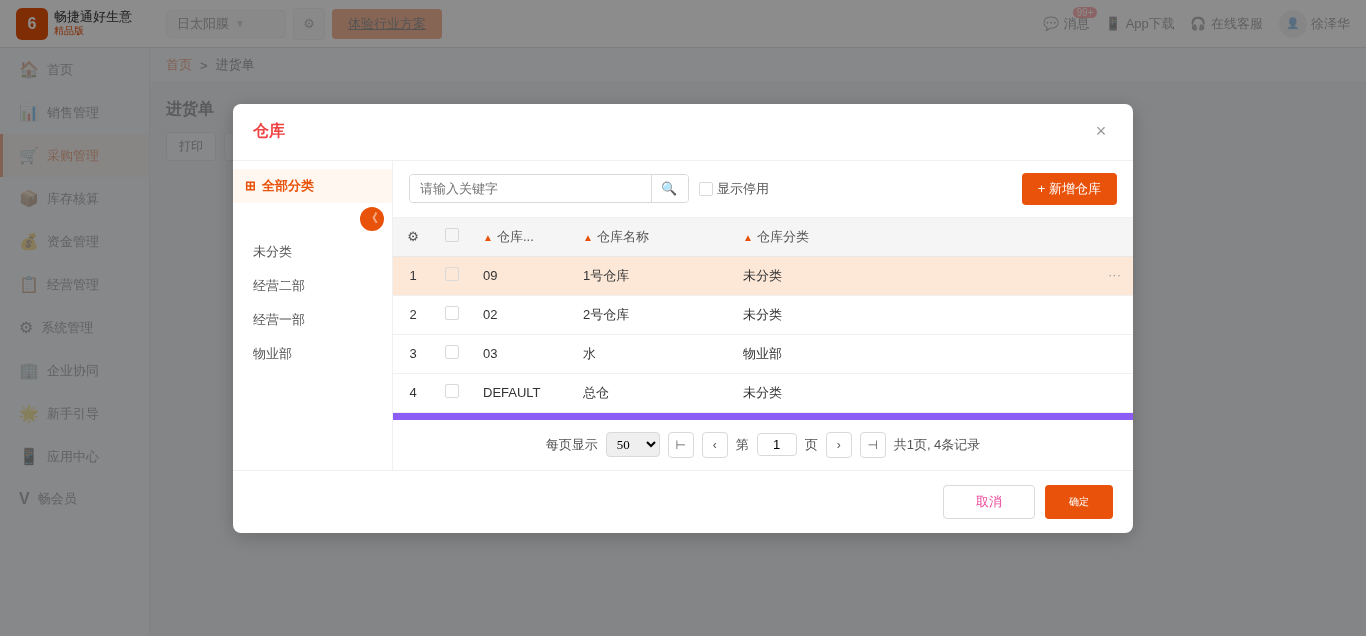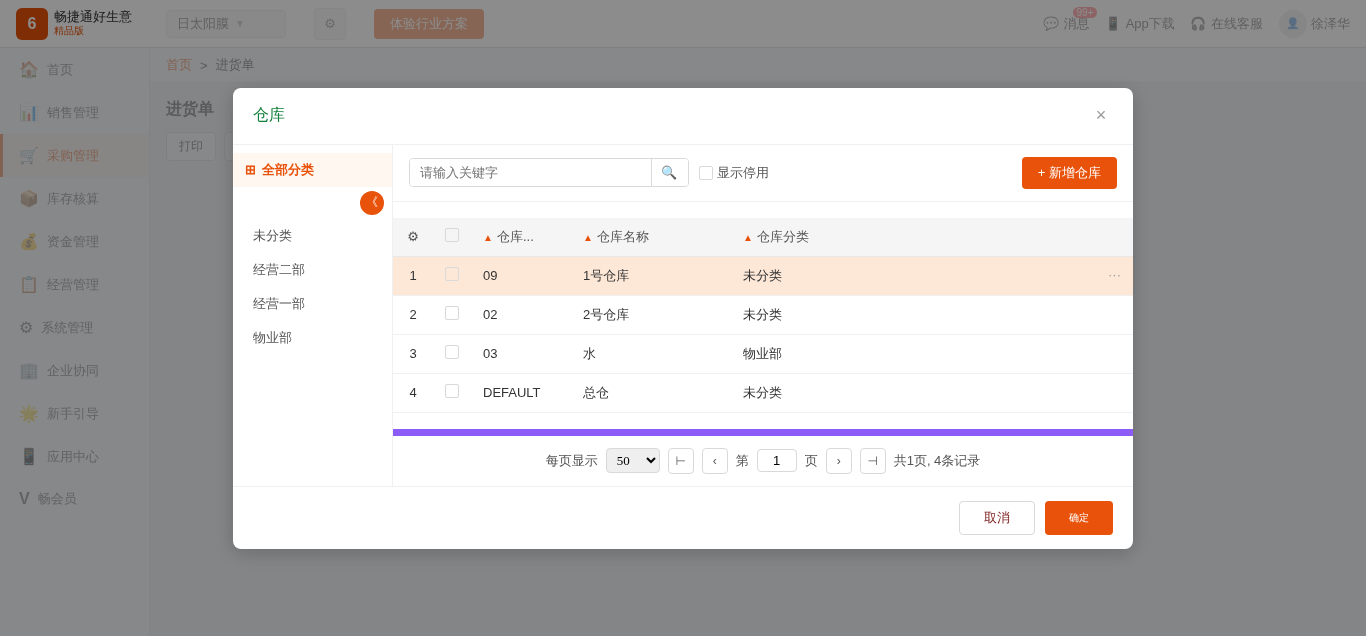--- a/index.html
+++ b/index.html
@@ -28,40 +28,40 @@
       display: flex; align-items: center; justify-content: center;
       color: white; font-weight: bold; font-size: 16px;
       margin-right: 6px;
     }
     .logo-text { font-size: 13px; color: #333; line-height: 1.2; }
     .logo-sub { font-size: 10px; color: #e8520a; }
     .header-mid {
       flex: 1;
       display: flex;
       align-items: center;
-      gap: 28px;
+      gap: 7px;
     }
     .store-selector {
       display: flex; align-items: center;
       background: #f5f5f5; border: 1px solid #e0e0e0;
       border-radius: 4px; padding: 4px 10px;
       cursor: pointer; min-width: 120px;
     }
     .store-selector span { color: #333; font-size: 13px; }
     .store-selector .arrow { margin-left: 6px; color: #999; font-size: 10px; }
     .gear-btn {
       width: 32px; height: 32px;
       background: #f5f5f5; border: 1px solid #e0e0e0;
       border-radius: 4px; display: flex; align-items: center; justify-content: center;
       cursor: pointer; color: #666;
     }
     .try-btn {
-      background: #e8520a; color: #ffffff;
+      background: #e8520a; color: #000000;
       border: none; border-radius: 4px;
-      padding: 6px 16px; cursor: pointer; font-size: 13px;
+      padding: 6px 16px; cursor: pointer; font-size: 13px; text-decoration: underline;
     }
     .header-right {
       display: flex; align-items: center; gap: 16px;
     }
     .header-right-item {
       display: flex; align-items: center; gap: 4px;
       cursor: pointer; color: #333; font-size: 13px; position: relative;
     }
     .badge {
       background: #ff4d4f; color: white;
@@ -159,21 +159,21 @@
       max-height: 580px;
       display: flex;
       flex-direction: column;
       box-shadow: 0 4px 20px rgba(0,0,0,0.2);
     }
     .modal-header {
       padding: 16px 20px;
       border-bottom: 1px solid #f0f0f0;
       display: flex; align-items: center; justify-content: space-between;
     }
-    .modal-title { font-size: 16px; font-weight: normal; color: #15803d; }
+    .modal-title { font-size: 16px; font-weight: bold; color: #ef4444; }
     .modal-close {
       cursor: pointer; color: #999; font-size: 18px;
       width: 24px; height: 24px;
       display: flex; align-items: center; justify-content: center;
     }
     .modal-body {
       display: flex; flex: 1; overflow: hidden;
     }
 
     
@@ -198,21 +198,20 @@
       background: #e8520a; color: white;
       border-radius: 50%; display: flex; align-items: center; justify-content: center;
       cursor: pointer; font-size: 12px; margin: auto 8px;
     }
 
     
     .table-panel {
       flex: 1;
       display: flex; flex-direction: column;
       overflow: hidden;
-      gap: 16px;
     }
     .table-toolbar {
       padding: 12px 16px;
       display: flex; align-items: center; gap: 10px;
       border-bottom: 1px solid #f0f0f0;
     }
     .search-input-wrap {
       display: flex; align-items: center;
       border: 1px solid #d9d9d9; border-radius: 4px;
       overflow: hidden; flex: 1; max-width: 280px;
@@ -295,23 +294,23 @@
       text-align: center; padding: 3px; font-size: 13px;
     }
 
     
     .modal-footer {
       padding: 14px 20px;
       border-top: 1px solid #f0f0f0;
       display: flex; justify-content: flex-end; gap: 10px;
     }
     .cancel-btn {
-      padding: 7px 24px; border: 1px solid #d9d9d9;
+      padding: 7px 32px; border: 1px solid #d9d9d9;
       border-radius: 4px; background: #fff; cursor: pointer;
-      font-size: 13px; color: #7f1d1d;
+      font-size: 13px; color: #ec4899;
     }
     .confirm-btn {
       padding: 7px 24px;
       background: #e8520a; color: white;
       border: none; border-radius: 4px;
       cursor: pointer; font-size: 10px;
     }
 
     
     .bg-content { opacity: 0.4; pointer-events: none; }

